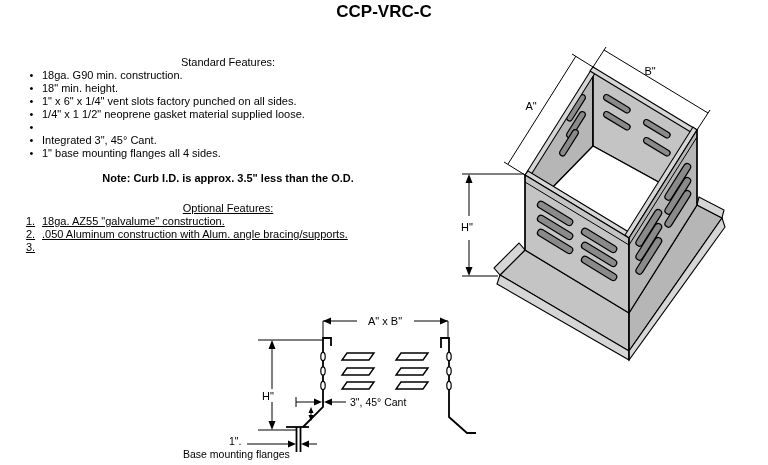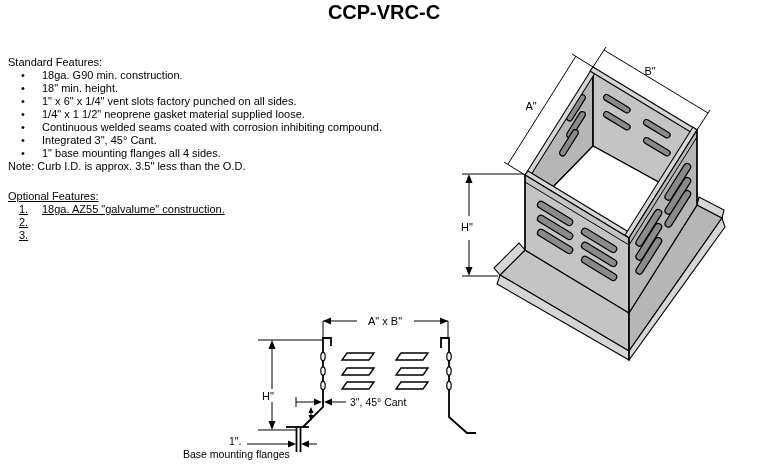--- a/index.html
+++ b/index.html
@@ -2,27 +2,27 @@
 <html style="--background: #ffffff; --metal: #c4c4c4; --metal_dark: #b6b6b6; --rim: #d6d6d6; --slot: #8a8a8a; --line: #000000;"><head>
 <meta charset="utf-8">
 <style>
   html,body{margin:0;padding:0;}
   body{
     width:768px;height:465px;position:relative;overflow:hidden;
     background:var(--background,#fff);
     font-family:"Liberation Sans", sans-serif;color:#000;
   }
   .title-wrap{position:absolute;top:3px;left:0;width:768px;text-align:center;line-height:18px;}
-  .title-line{font-size:20px;font-weight:bold;}
-  .features{position:absolute;left:8px;top:56px;width:440px;font-size:11px;line-height:13px;}
+  .title-line{font-size:17px;font-weight:bold;}
+  .features{position:absolute;left:8px;top:56px;width:440px;font-size:11px;line-height:13px;text-align:center;}
   .feat-heading{margin:0;}
   .feat-row{display:flex;}
   .feat-row .b{margin-left:13px;width:21px;flex:none;}
   .feat-row .n{margin-left:11px;width:23px;flex:none;}
-  .note-line{margin:0;}
+  .note-line{margin:12px;font-weight:bold;}
   .opt-block{margin-top:17px;text-decoration:underline;}
   svg{position:absolute;}
   svg text{font-family:"Liberation Sans",sans-serif;font-size:11px;fill:#000;stroke:none;}
   svg text.small{font-size:10.5px;}
   .metal{fill:var(--metal,#c4c4c4);stroke:#000;stroke-width:1.2;}
   .metal-d{fill:var(--metal_dark,#b6b6b6);stroke:#000;stroke-width:1.2;}
   .rim{fill:var(--rim,#d4d4d4);stroke:#000;stroke-width:1.1;}
   .slot{fill:var(--slot,#8a8a8a);stroke:#000;stroke-width:1.2;}
   .opening{fill:#fff;stroke:#000;stroke-width:1.2;}
   .edge{stroke:#000;stroke-width:1.3;fill:none;}
@@ -53,40 +53,40 @@
   <div class="feat-row">
     <span class="b">•</span>
     <span class="t">1" x 6" x 1/4" vent slots factory punched on all sides.</span>
   </div>
   <div class="feat-row">
     <span class="b">•</span>
     <span class="t">1/4" x 1 1/2" neoprene gasket material supplied loose.</span>
   </div>
   <div class="feat-row">
     <span class="b">•</span>
-    <span class="t">Continuous welded seams coated with corrosion inhibiting compound.</span>
   </div>
   <div class="feat-row">
     <span class="b">•</span>
     <span class="t">Integrated 3", 45° Cant.</span>
   </div>
   <div class="feat-row">
     <span class="b">•</span>
     <span class="t">1" base mounting flanges all 4 sides.</span>
   </div>
   <div class="note-line">Note: Curb I.D. is approx. 3.5" less than the O.D.</div>
 
   <div class="opt-block">
     <div class="feat-heading">Optional Features:</div>
     <div class="feat-row">
       <span class="n">1.</span>
       <span class="t">18ga. AZ55 "galvalume" construction.</span>
     </div>
     <div class="feat-row">
       <span class="n">2.</span>
+      <span class="t">.050 Aluminum construction with Alum. angle bracing/supports.</span>
     </div>
     <div class="feat-row">
       <span class="n">3.</span>
     </div>
   </div>
 </div>
 
 <svg style="left:440px;top:30px;" width="328" height="335" viewBox="440 30 328 335">
   <g>
 

